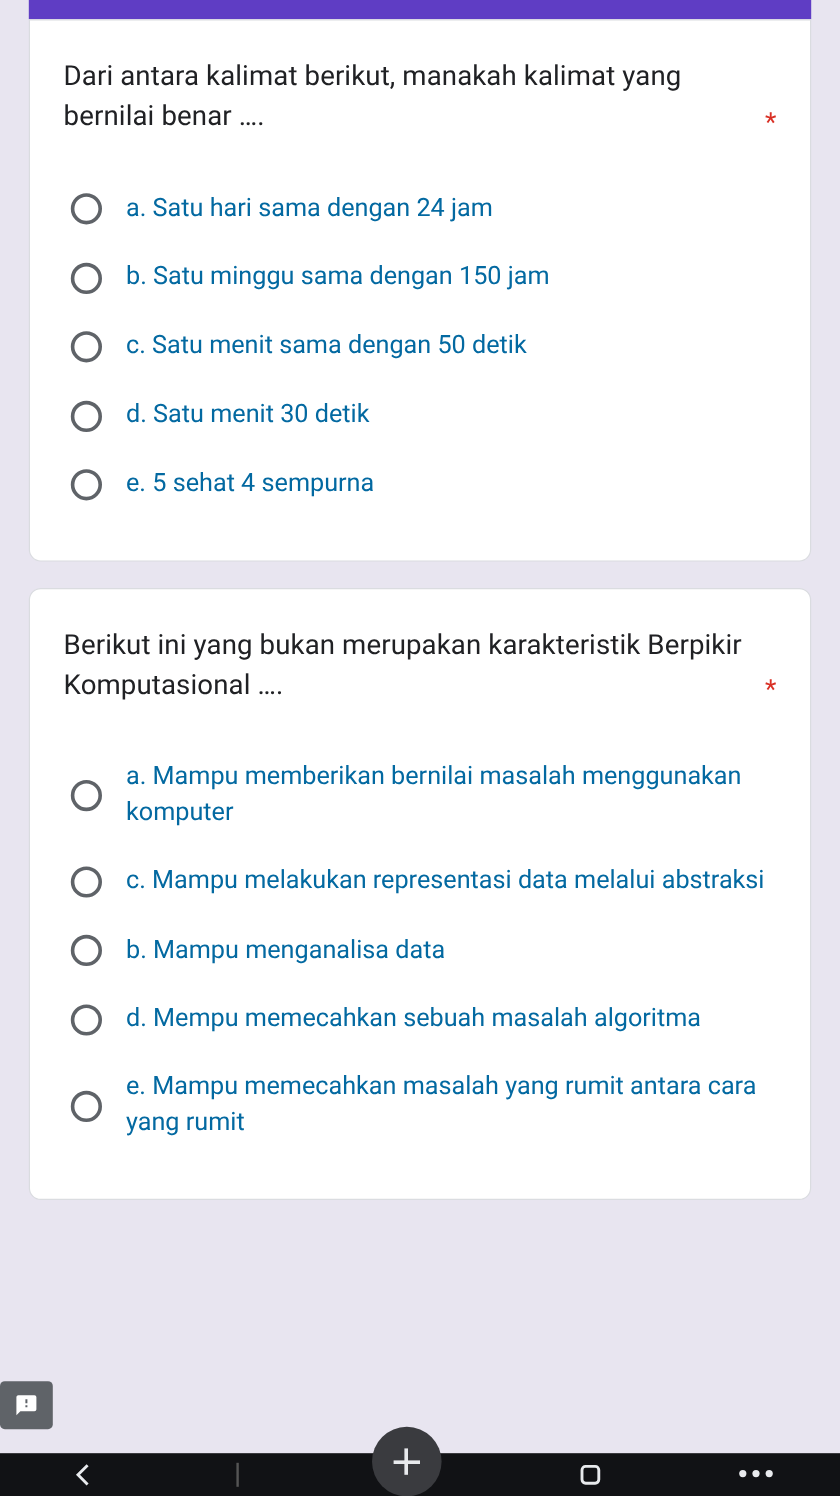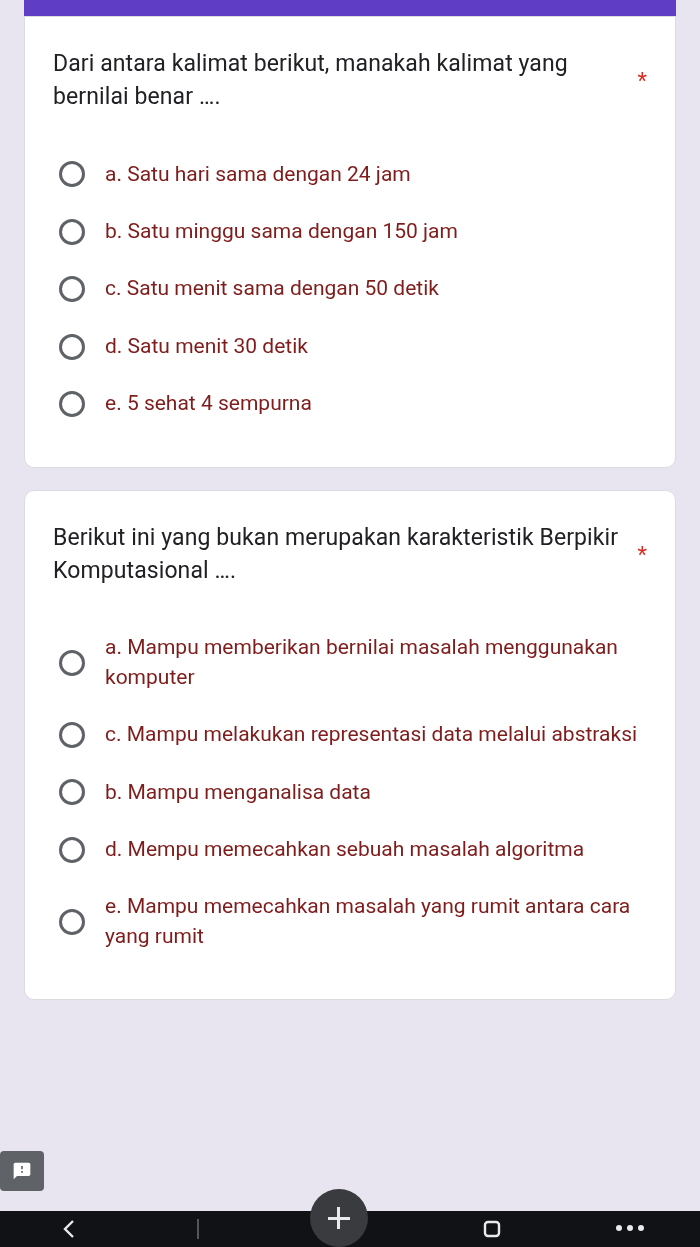--- a/index.html
+++ b/index.html
@@ -21,21 +21,21 @@
   }
   .card {
     background: #fff;
     border: 1px solid #dadce0;
     border-radius: 10px;
     padding: 30px 28px 34px 28px;
     margin-top: 22px;
     position: relative;
   }
   .card:first-of-type { margin-top: 0; border-top-left-radius: 0; border-top-right-radius: 0; }
-  .q-title-row { display: flex; align-items: center; }
+  .q-title-row { display: flex; align-items: flex-end; }
   .q-title {
     font-size: 23px;
     line-height: 1.45;
     font-weight: 400;
     flex: 1;
     letter-spacing: 0.1px;
     padding-right: 12px;
   }
   .req {
     color: #d93025;
@@ -55,21 +55,21 @@
   .radio {
     width: 26px; height: 26px;
     border: 3px solid #5f6368;
     border-radius: 50%;
     flex: 0 0 26px;
     margin-left: 6px;
   }
   .opt-label {
     font-size: 21px;
     line-height: 1.4;
-    color: #7f1d1d;
+    color: #0369a1;
   }
   .report-btn {
     position: absolute;
     left: 0;
     bottom: 56px;
     width: 44px; height: 40px;
     background: #5f6368;
     border-radius: 4px;
     display: flex; align-items: center; justify-content: center;
   }

